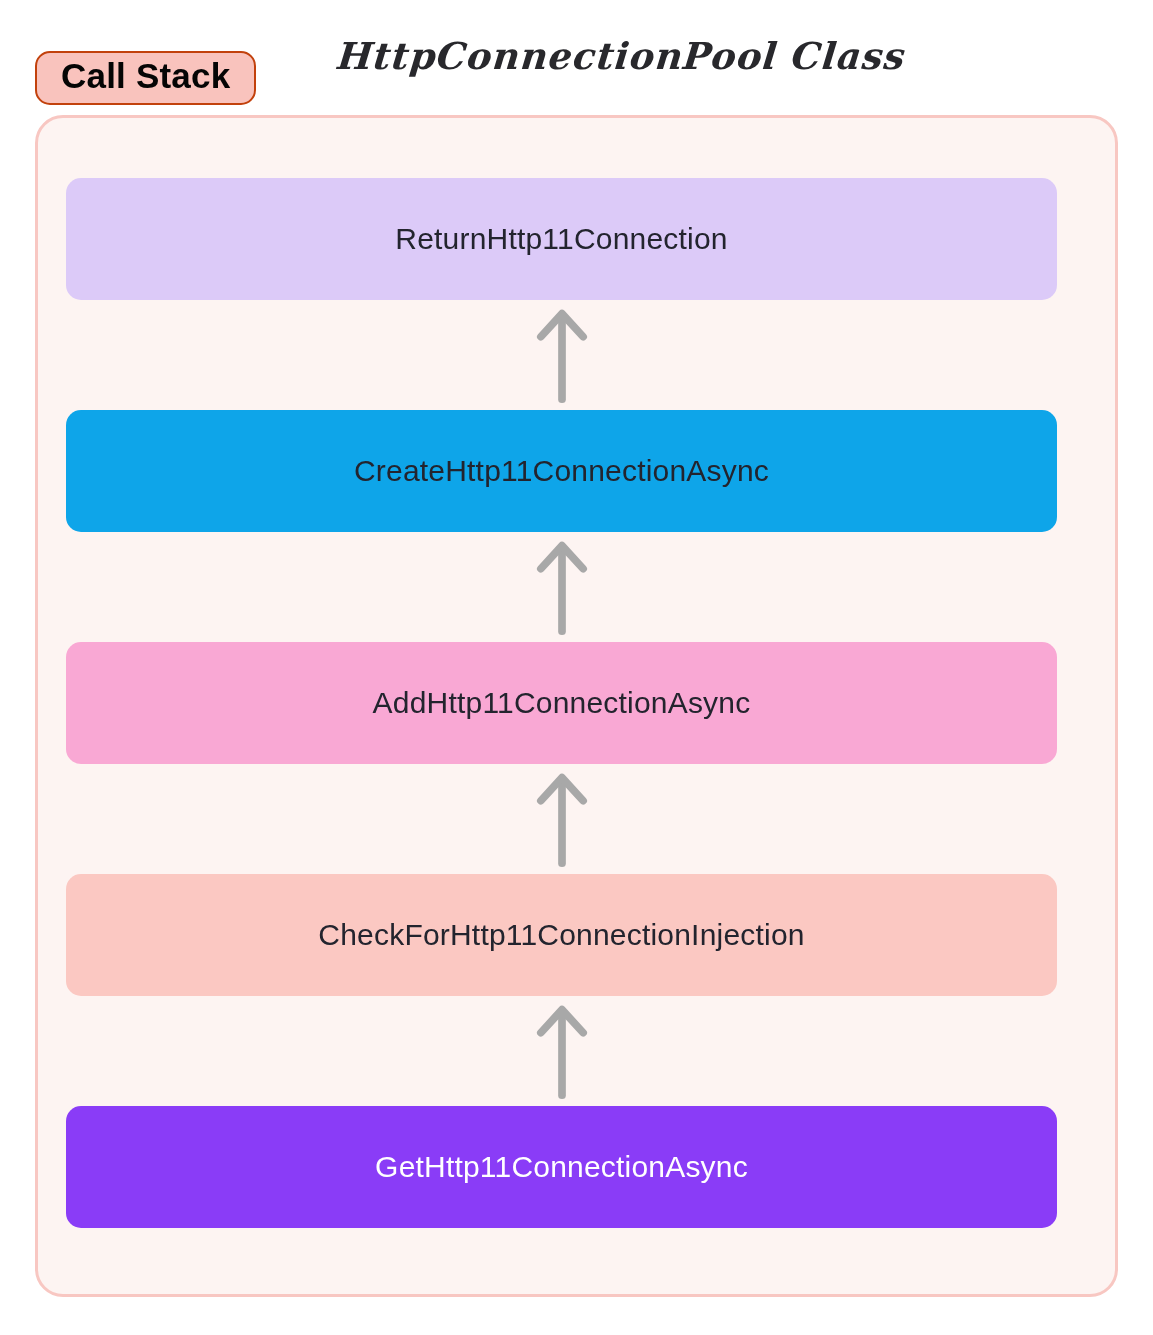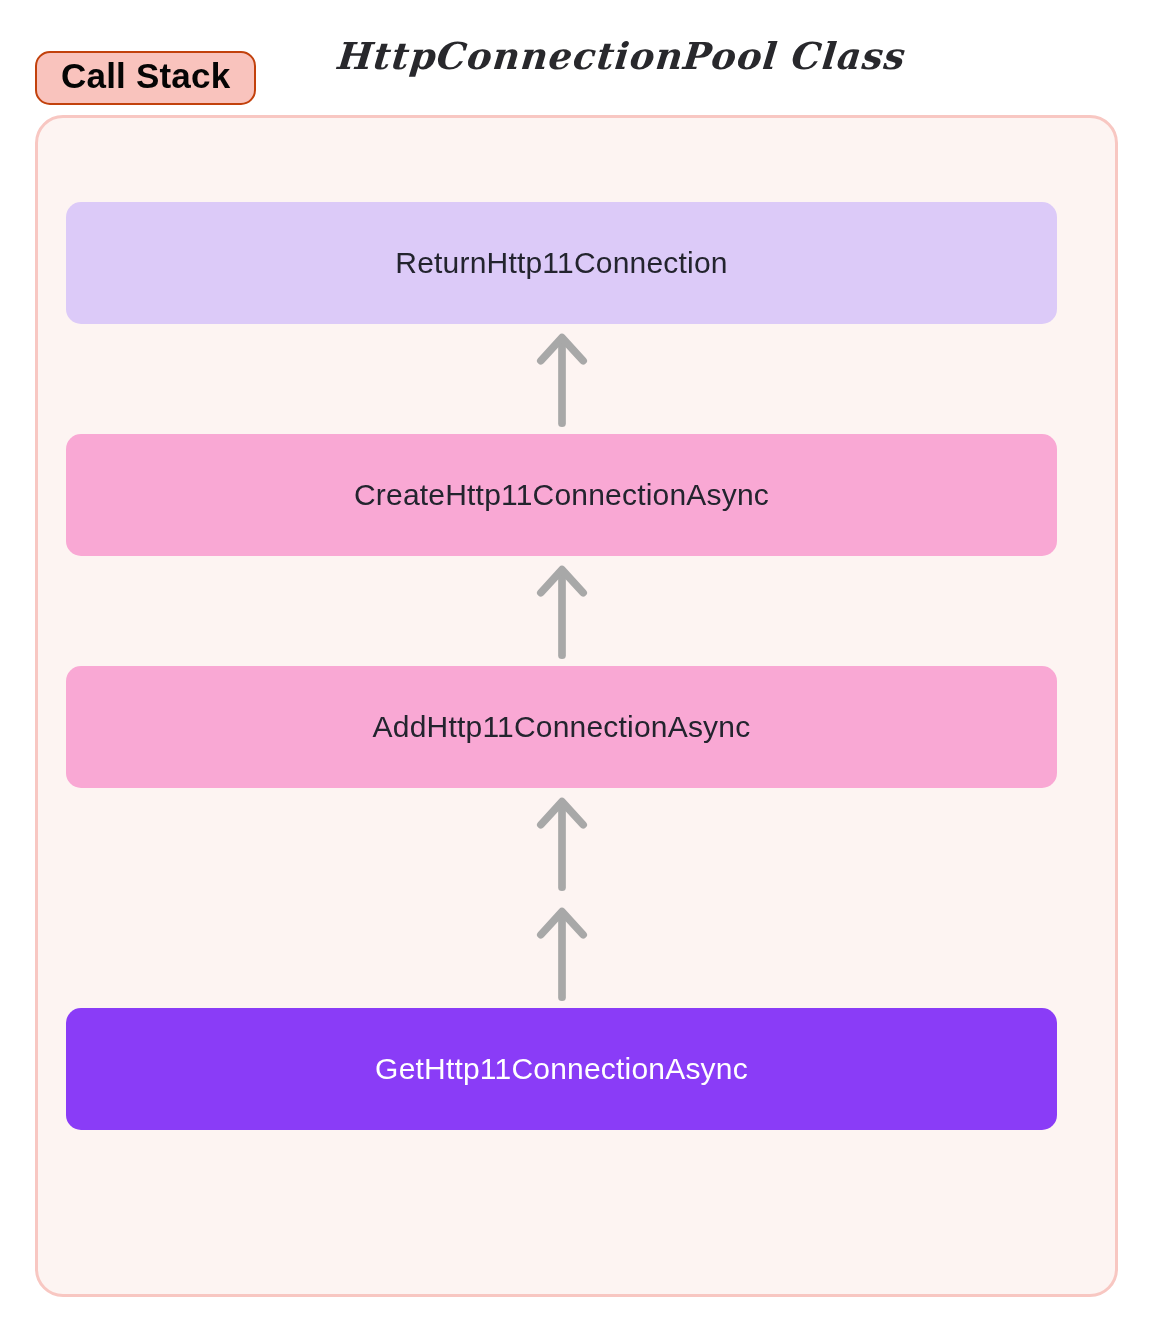--- a/index.html
+++ b/index.html
@@ -95,47 +95,48 @@
 </head>
 <body>
 
 <div class="header">
   <div class="badge">Call Stack</div>
   <div class="title">HttpConnectionPool Class</div>
 </div>
 
 <div class="panel">
 
-  <div class="frame" style="background: rgb(220, 202, 248); color: rgb(35, 36, 46); margin-top: 24px;">ReturnHttp11Connection</div>
+  <div class="frame" style="background: rgb(220, 202, 248); color: rgb(35, 36, 46);">ReturnHttp11Connection</div>
 
   <div class="arrow-slot">
     <svg viewBox="0 0 64 104" aria-hidden="true">
       <path d="M32 98 L32 12"></path>
       <path d="M10 33 L32 9 L54 33"></path>
     </svg>
   </div>
 
-  <div class="frame" style="background: #f9a8d4; color: rgb(35, 36, 46);">CreateHttp11ConnectionAsync</div>
+  <div class="frame" style="background: #0ea5e9; color: rgb(35, 36, 46);">CreateHttp11ConnectionAsync</div>
 
   <div class="arrow-slot">
     <svg viewBox="0 0 64 104" aria-hidden="true">
       <path d="M32 98 L32 12"></path>
       <path d="M10 33 L32 9 L54 33"></path>
     </svg>
   </div>
 
   <div class="frame" style="background: #f9a8d4; color: rgb(35, 36, 46);">AddHttp11ConnectionAsync</div>
 
   <div class="arrow-slot">
     <svg viewBox="0 0 64 104" aria-hidden="true">
       <path d="M32 98 L32 12"></path>
       <path d="M10 33 L32 9 L54 33"></path>
     </svg>
   </div>
 
+  <div class="frame" style="background: rgb(251, 200, 194); color: rgb(35, 36, 46);">CheckForHttp11ConnectionInjection</div>
 
   <div class="arrow-slot">
     <svg viewBox="0 0 64 104" aria-hidden="true">
       <path d="M32 98 L32 12"></path>
       <path d="M10 33 L32 9 L54 33"></path>
     </svg>
   </div>
 
   <div class="frame" style="background: rgb(138, 60, 247); color: rgb(255, 255, 255);">GetHttp11ConnectionAsync</div>
 

